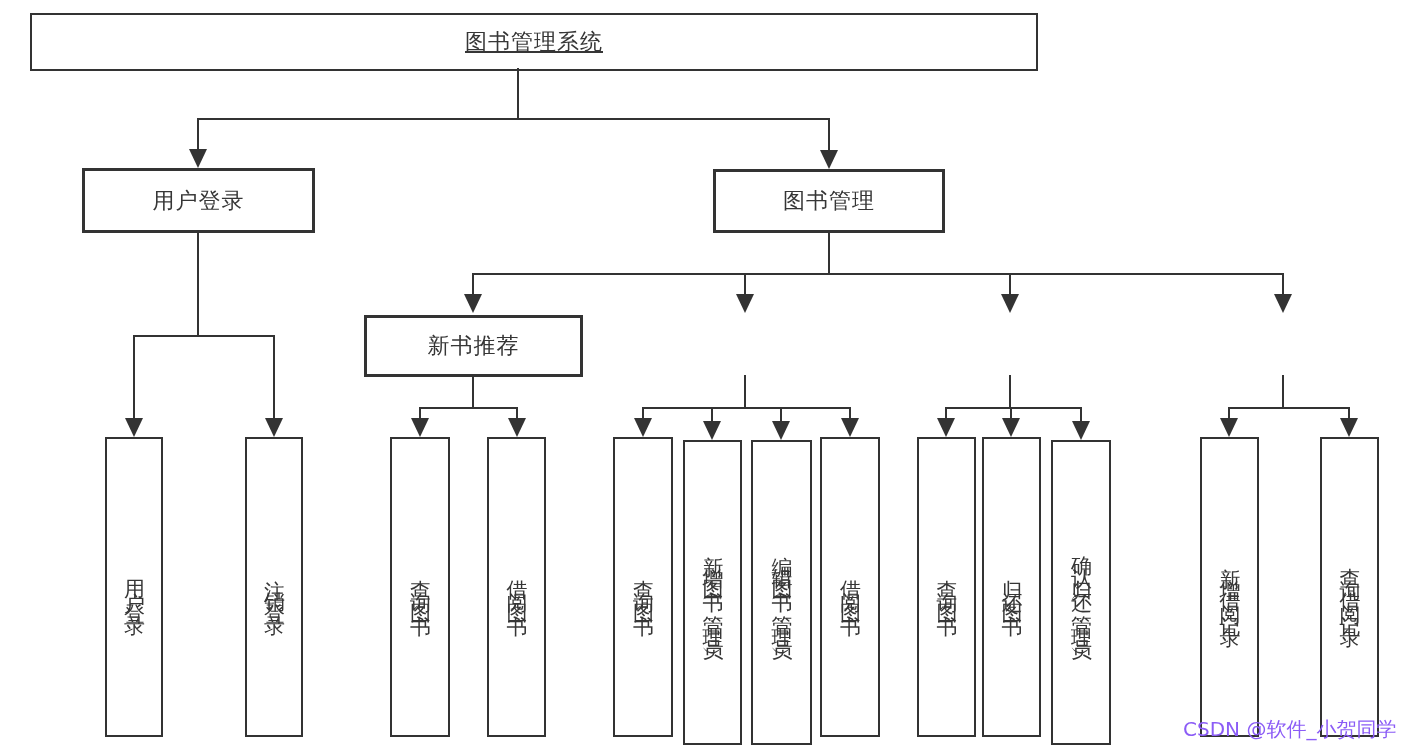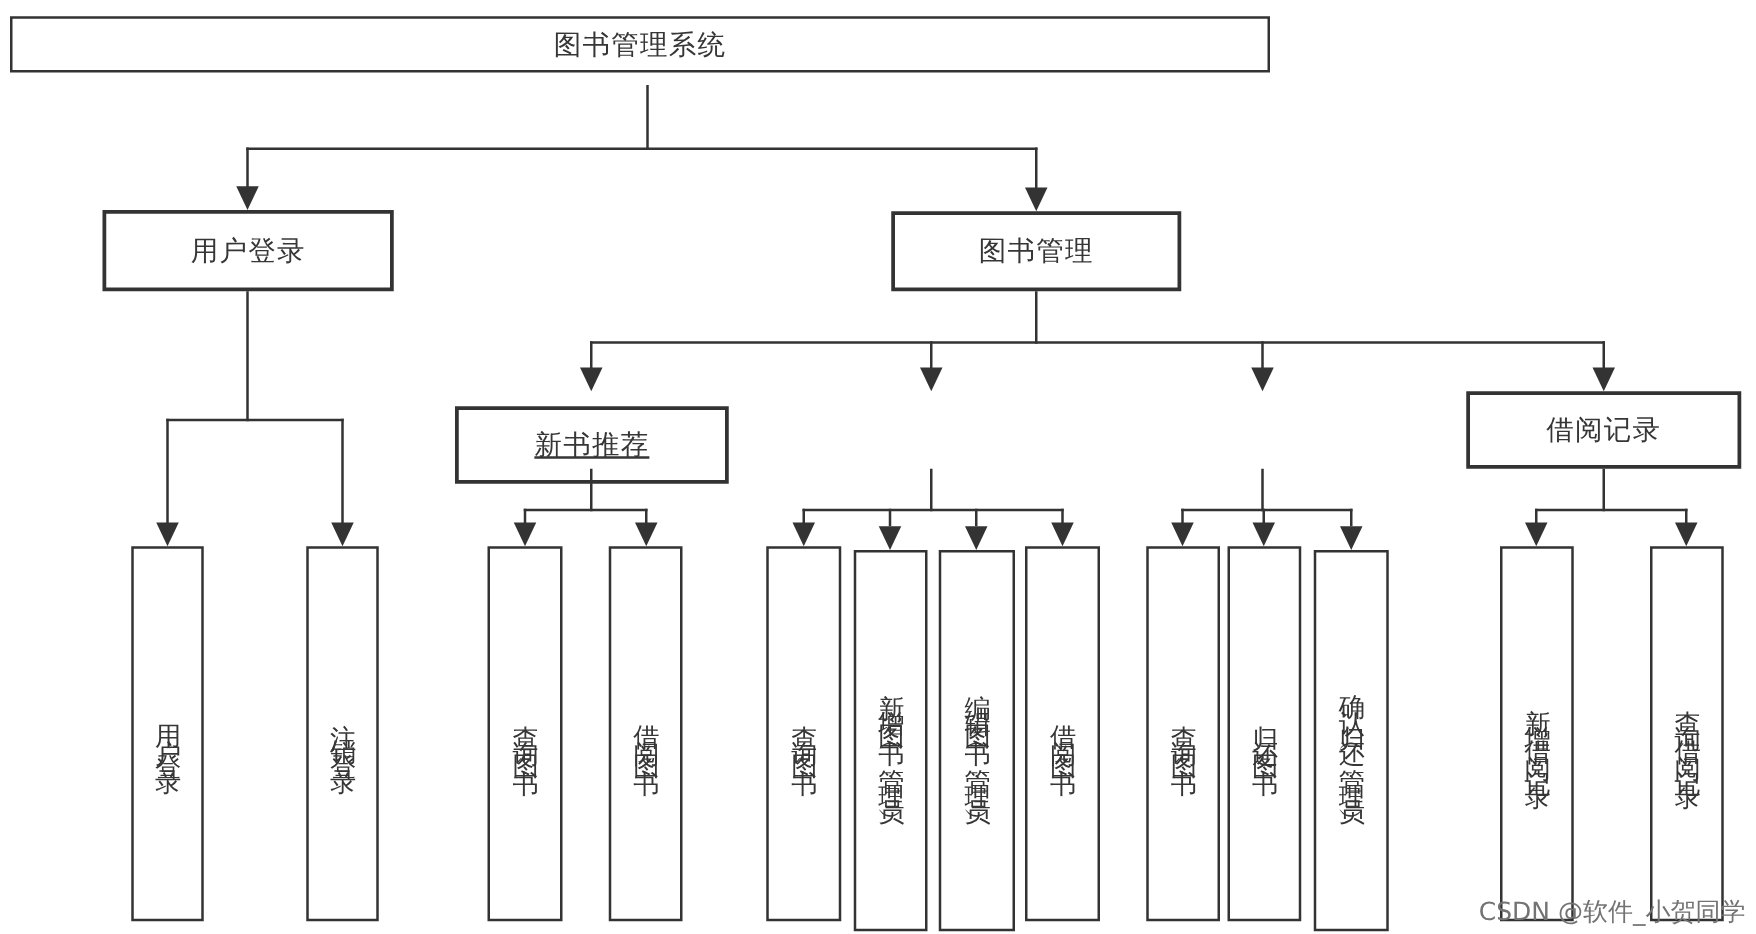--- a/index.html
+++ b/index.html
@@ -34,32 +34,32 @@
   .line{position:absolute;background:#333333;}
   .arrow{
     position:absolute;
     width:0;height:0;
     border-left:9px solid transparent;
     border-right:9px solid transparent;
     border-top:19px solid #333333;
   }
   .watermark{
     position:absolute;
-    color:#737373;
+    color:#8b5cf6;
     font-size:20px;
     white-space:nowrap;
     z-index:10;
   }
 </style>
 </head>
 <body>
 
 <div id="stage">
 
-  <div class="box h thin" style="left:8px;top:13px;width:1008px;height:45px;">
+  <div class="box h thin" style="left:30px;top:13px;width:1008px;height:58px;text-decoration:underline;">
     <span>图书管理系统</span>
   </div>
 
   <div class="line" style="left:517px;top:68px;width:2px;height:52px;"></div>
   <div class="line" style="left:197px;top:118px;width:633px;height:2px;"></div>
   <div class="line" style="left:197px;top:118px;width:2px;height:34px;"></div>
   <div class="arrow" style="left:189px;top:149px;"></div>
   <div class="line" style="left:828px;top:118px;width:2px;height:34px;"></div>
   <div class="arrow" style="left:820px;top:150px;"></div>
 
@@ -81,25 +81,22 @@
   <div class="line" style="left:472px;top:273px;width:812px;height:2px;"></div>
   <div class="line" style="left:472px;top:273px;width:2px;height:24px;"></div>
   <div class="arrow" style="left:464px;top:294px;"></div>
   <div class="line" style="left:744px;top:273px;width:2px;height:24px;"></div>
   <div class="arrow" style="left:736px;top:294px;"></div>
   <div class="line" style="left:1009px;top:273px;width:2px;height:24px;"></div>
   <div class="arrow" style="left:1001px;top:294px;"></div>
   <div class="line" style="left:1282px;top:273px;width:2px;height:24px;"></div>
   <div class="arrow" style="left:1274px;top:294px;"></div>
 
-  <div class="box h" style="left:364px;top:325px;width:219px;height:62px;text-decoration:underline;">
+  <div class="box h" style="left:364px;top:315px;width:219px;height:62px;">
     <span>新书推荐</span>
-  </div>
-  <div class="box h" style="left:1173px;top:313px;width:220px;height:62px;">
-    <span>借阅记录</span>
   </div>
 
   <div class="line" style="left:472px;top:375px;width:2px;height:34px;"></div>
   <div class="line" style="left:419px;top:407px;width:99px;height:2px;"></div>
   <div class="line" style="left:419px;top:407px;width:2px;height:14px;"></div>
   <div class="arrow" style="left:411px;top:418px;"></div>
   <div class="line" style="left:516px;top:407px;width:2px;height:14px;"></div>
   <div class="arrow" style="left:508px;top:418px;"></div>
 
   <div class="line" style="left:744px;top:375px;width:2px;height:34px;"></div>

